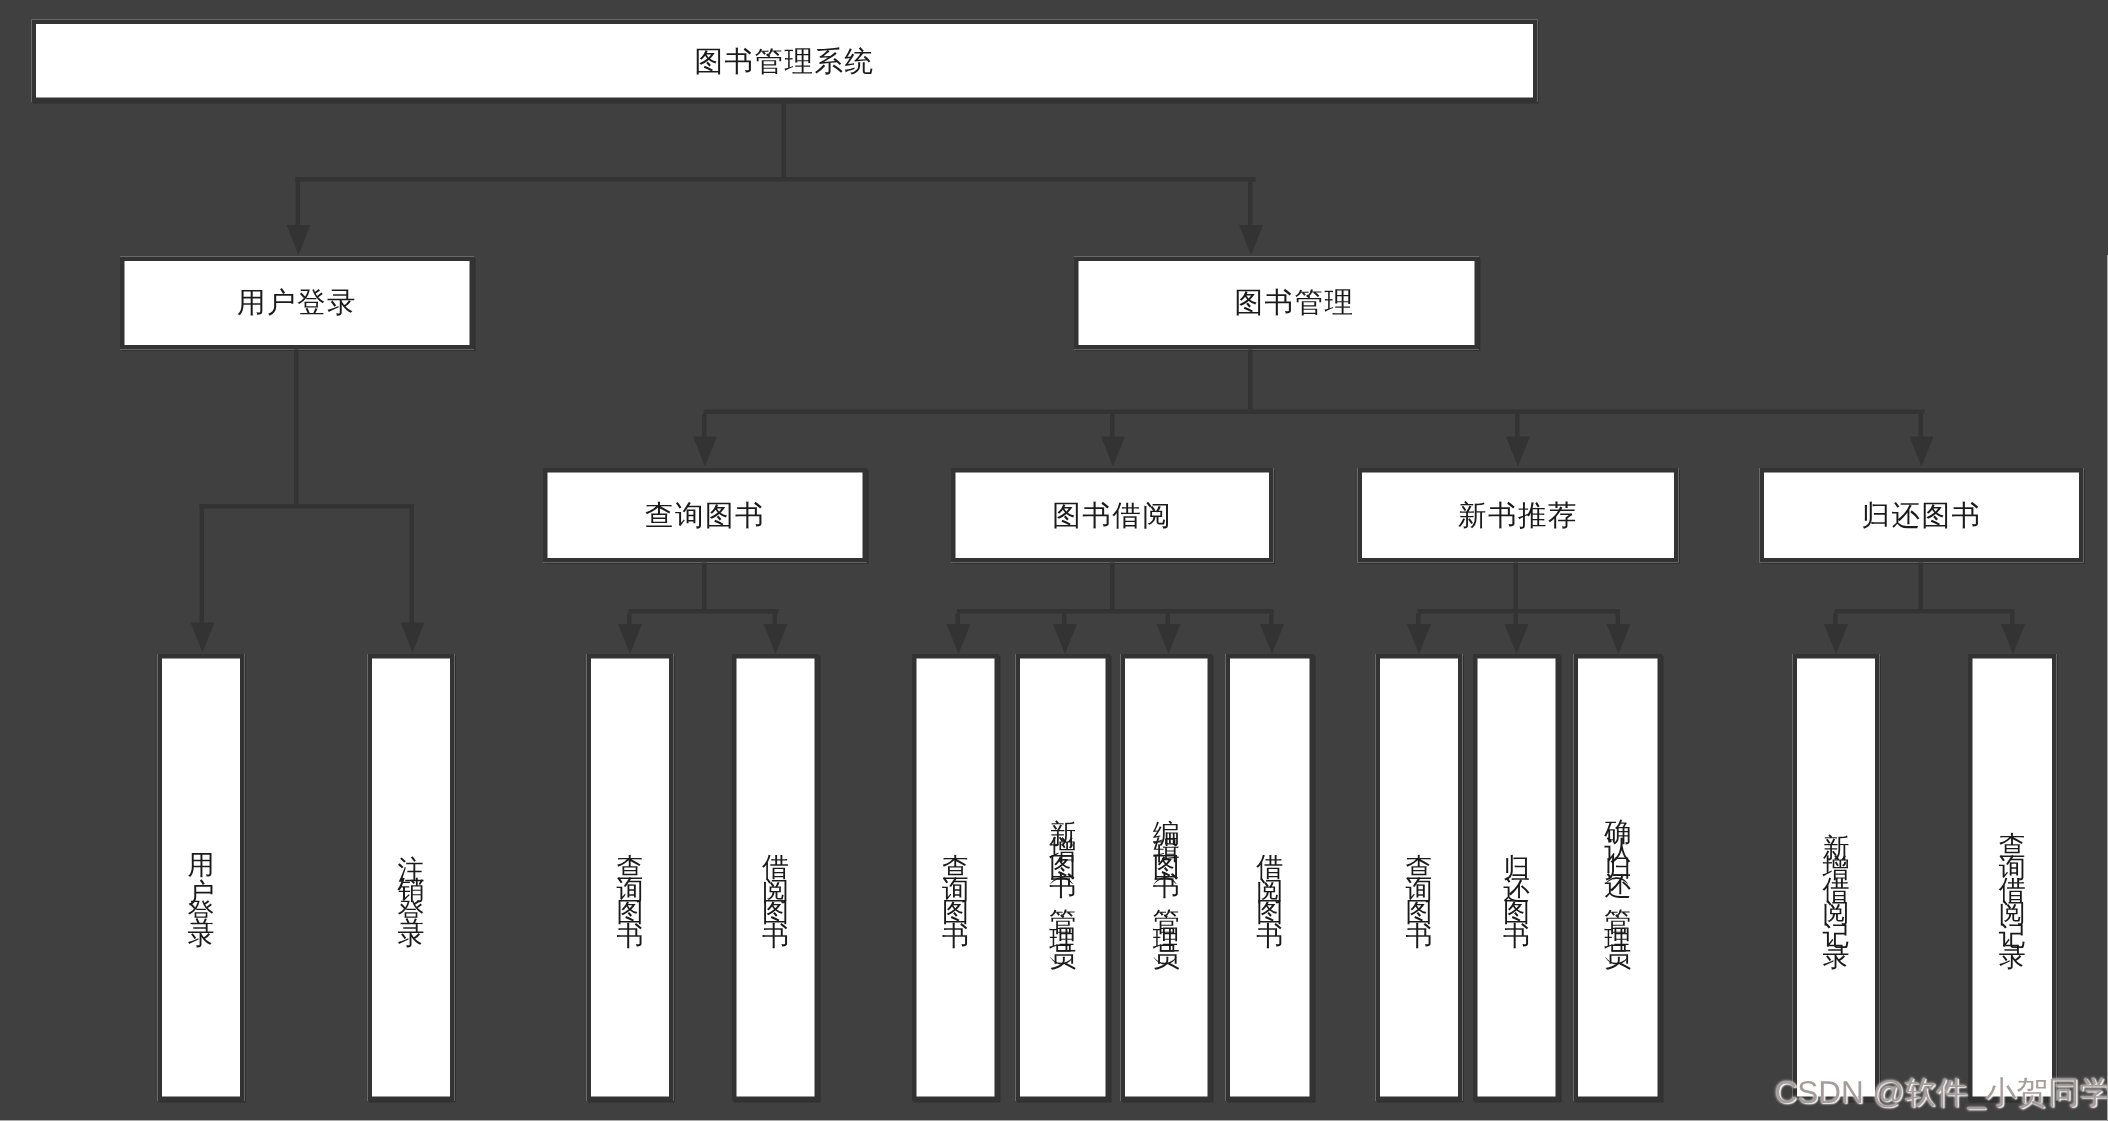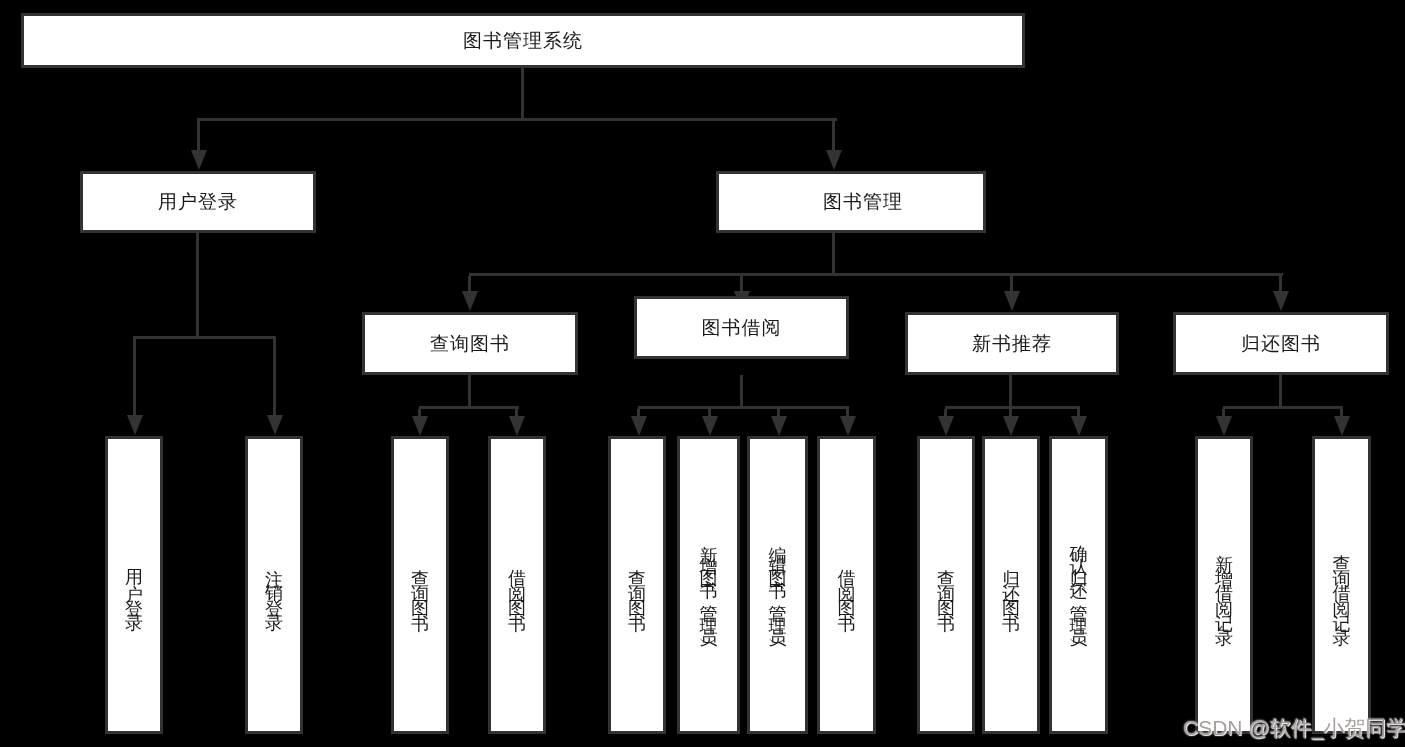--- a/index.html
+++ b/index.html
@@ -1,19 +1,19 @@
 <!DOCTYPE html>
 <html><head>
 <meta charset="utf-8">
 <style>
   html,body{margin:0;padding:0;background:#ffffff;}
   #canvas{
     position:relative;
     width:1405px;height:747px;
-    background:#000000;
+    background:#404040;
     font-family:"Liberation Sans","DejaVu Sans",sans-serif;
     overflow:hidden;
   }
   .box{
     position:absolute;
     box-sizing:border-box;
     border:3px solid #333333;
     background:#ffffff;
     color:#1a1a1a;
     display:flex;
@@ -85,21 +85,21 @@
   <div class="vl" style="left:740px;top:276px;height:16px;"></div>
   <div class="arr" style="left:734px;top:291px;"></div>
   <div class="vl" style="left:1010px;top:276px;height:16px;"></div>
   <div class="arr" style="left:1004px;top:291px;"></div>
   <div class="vl" style="left:1279px;top:276px;height:16px;"></div>
   <div class="arr" style="left:1273px;top:291px;"></div>
 
   <div class="box" style="left:362px;top:312px;width:216px;height:63px;">
     <span>查询图书</span>
   </div>
-  <div class="box" style="left:634px;top:296px;width:215px;height:63px;">
+  <div class="box" style="left:634px;top:312px;width:215px;height:63px;">
     <span>图书借阅</span>
   </div>
   <div class="box" style="left:905px;top:312px;width:214px;height:63px;">
     <span>新书推荐</span>
   </div>
   <div class="box" style="left:1173px;top:312px;width:216px;height:63px;">
     <span>归还图书</span>
   </div>
 
   <div class="vl" style="left:468px;top:375px;height:31px;"></div>

